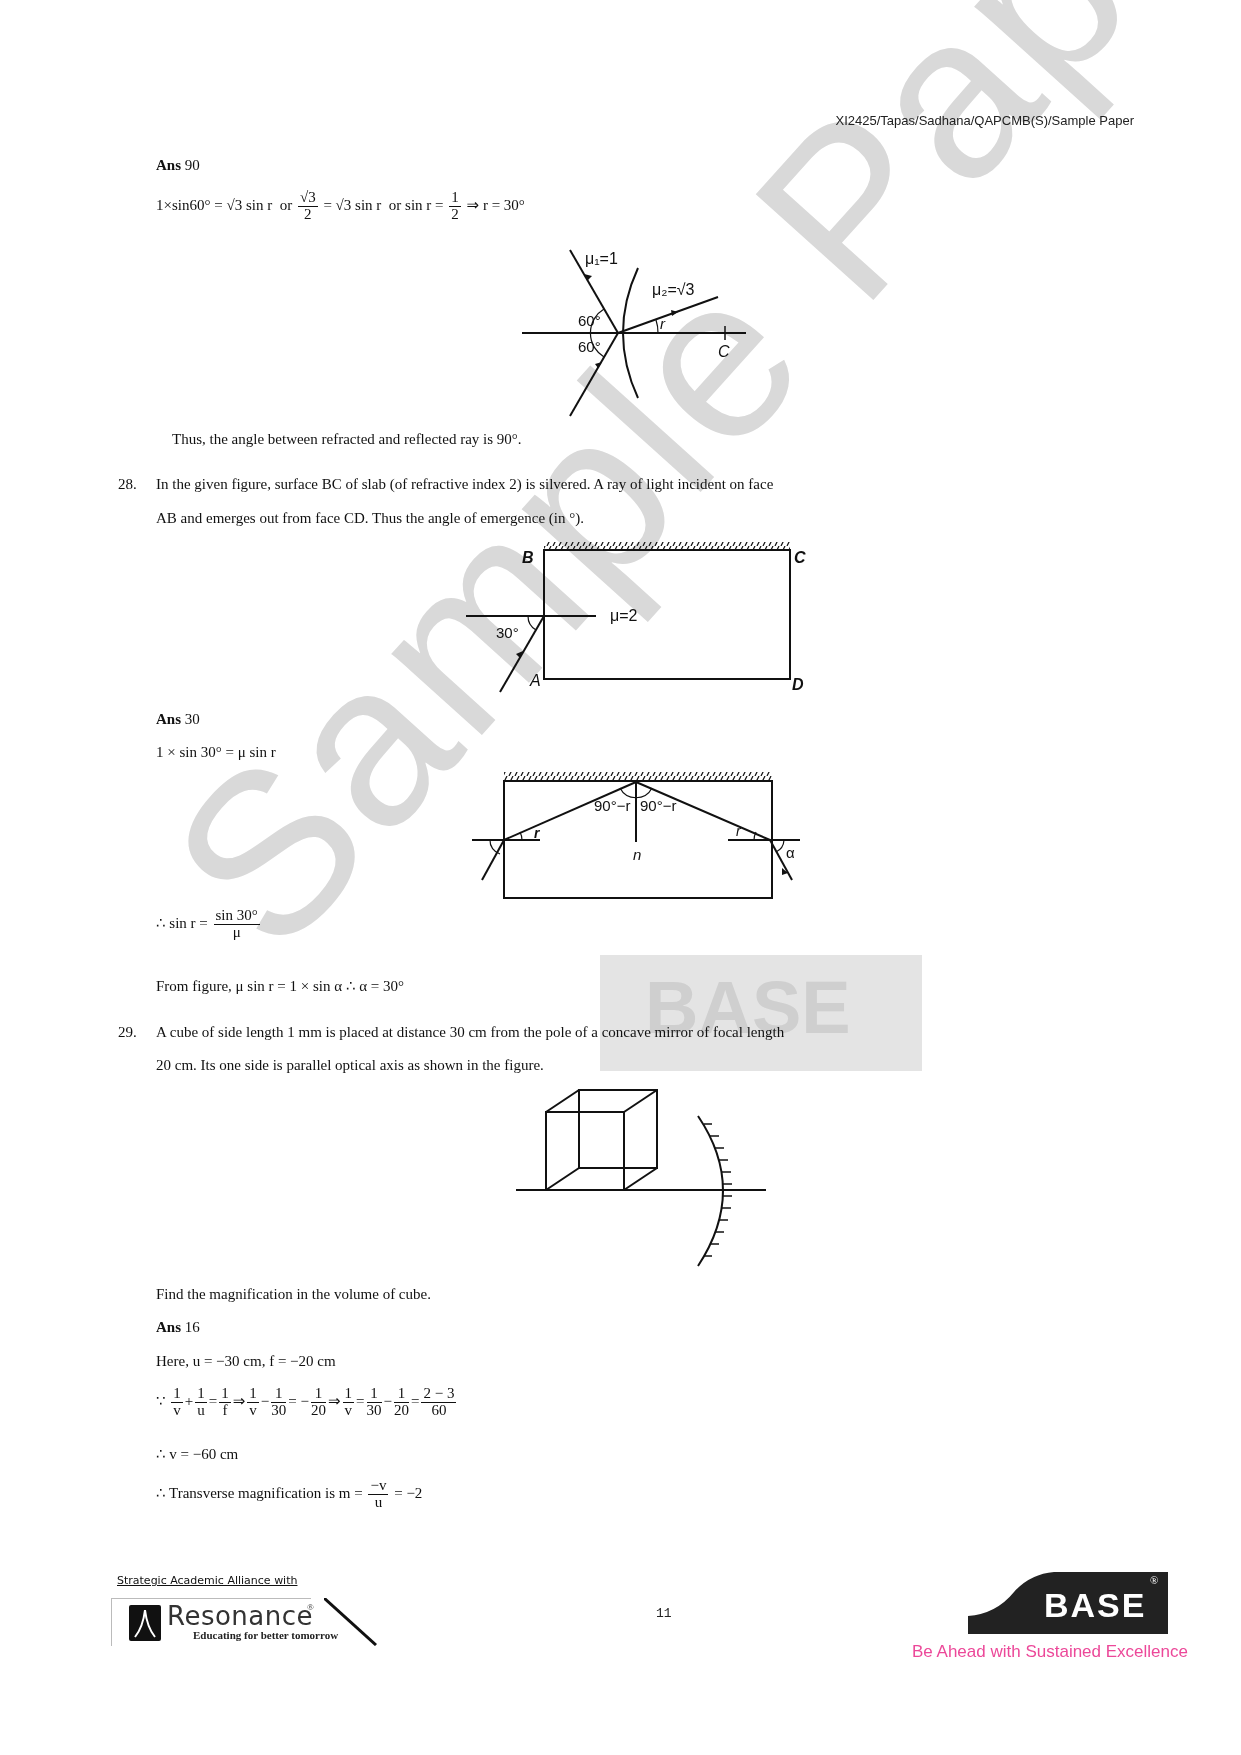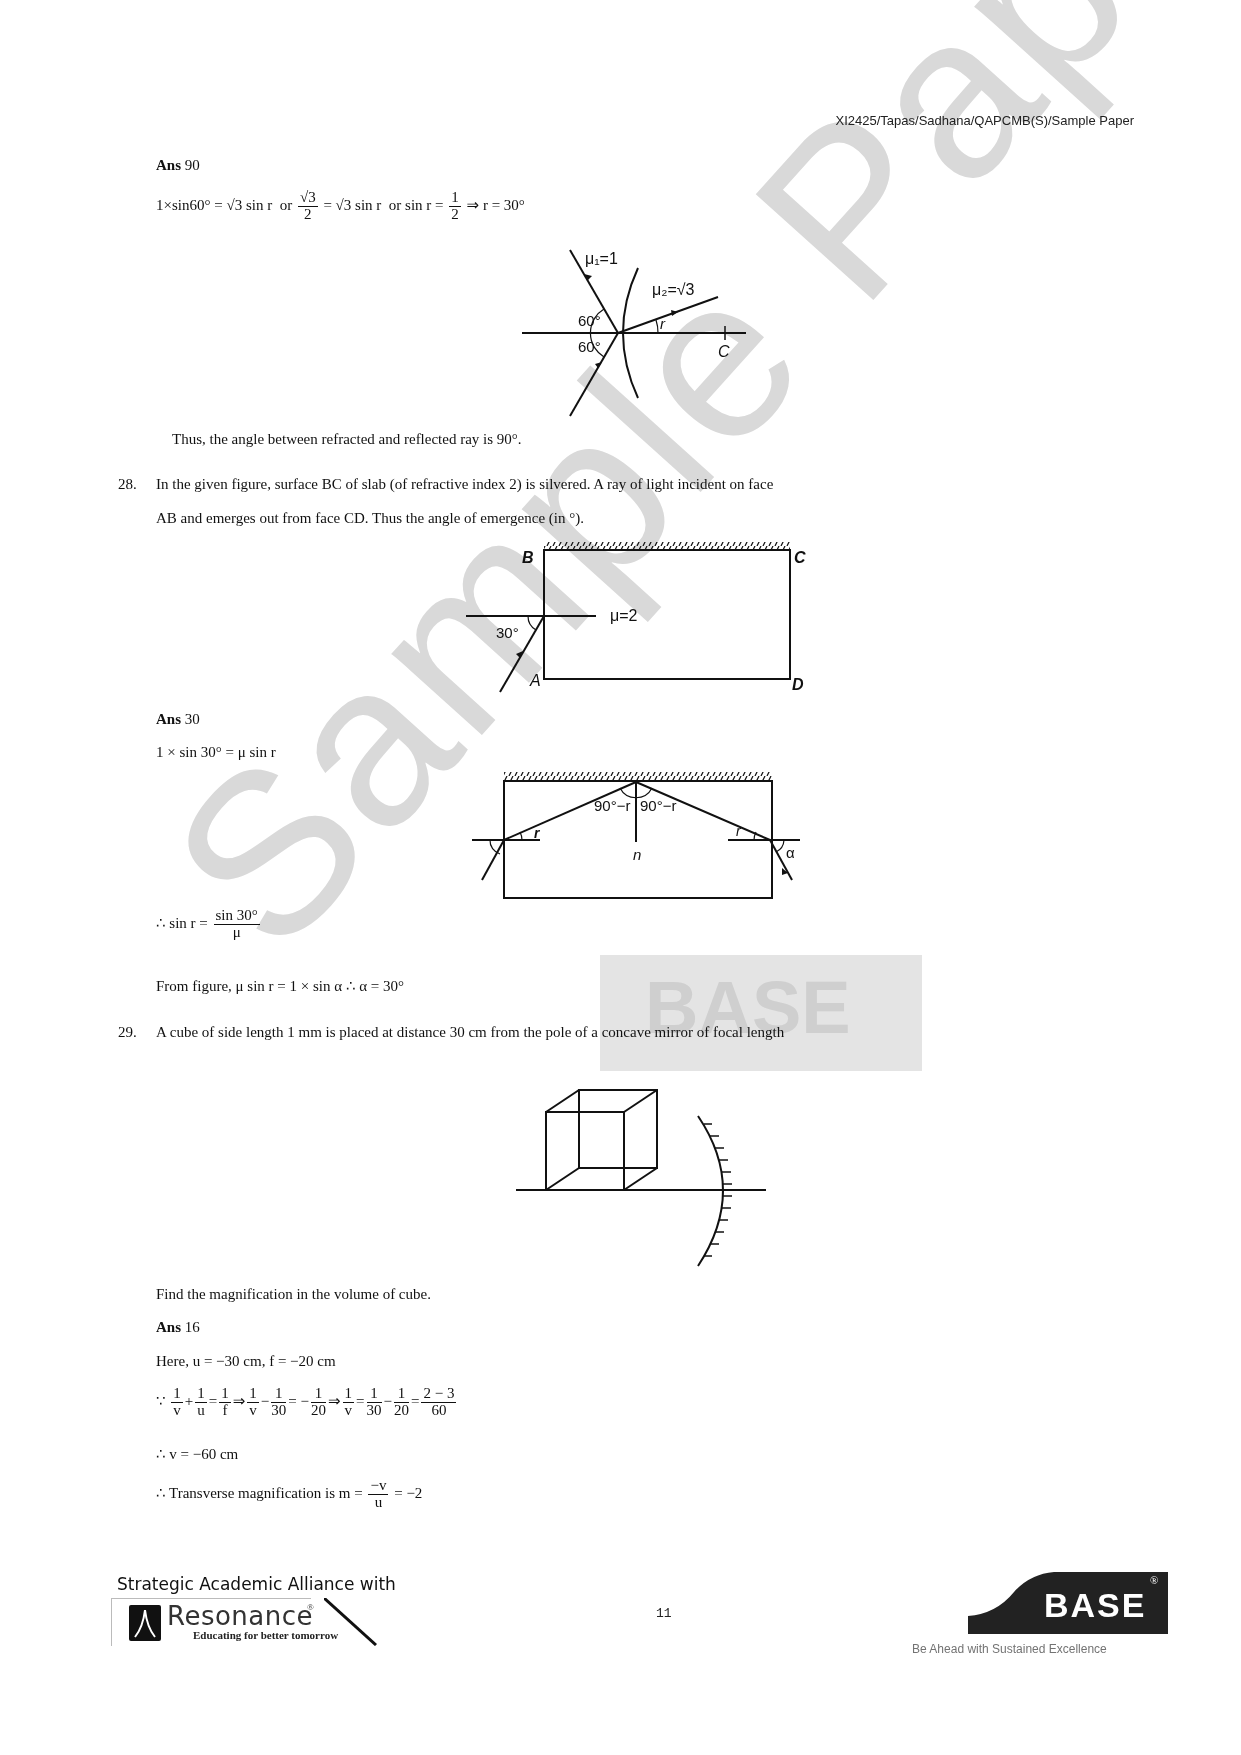--- a/index.html
+++ b/index.html
@@ -126,20 +126,21 @@
   </svg>
 
   <div class="abs txt" style="left:156px; top:908px;">
     <span>∴  sin r =</span>
     <span class="frac"><span class="num">sin 30°</span><span>μ</span></span>
   </div>
   <div class="abs txt" style="left:156px; top:979px;">From figure, μ sin r = 1 × sin α ∴ α = 30°</div>
 
   <div class="abs txt" style="left:118px; top:1025px;">29.</div>
   <div class="abs txt" style="left:156px; top:1025px;">A cube of side length 1 mm is placed at distance 30 cm from the pole of a concave mirror of focal length</div>
+  <div class="abs txt" style="left:156px; top:1058px;">20 cm. Its one side is parallel optical axis as shown in the figure.</div>
 
   <svg class="abs" style="left:500px; top:1080px;" width="280" height="200" viewBox="0 0 280 200">
     <line x1="16" y1="110" x2="266" y2="110" stroke="#111" stroke-width="2"></line>
     <rect x="46" y="32" width="78" height="78" fill="none" stroke="#111" stroke-width="2"></rect>
     <rect x="79" y="10" width="78" height="78" fill="none" stroke="#111" stroke-width="2"></rect>
     <line x1="46" y1="32" x2="79" y2="10" stroke="#111" stroke-width="2"></line>
     <line x1="124" y1="32" x2="157" y2="10" stroke="#111" stroke-width="2"></line>
     <line x1="124" y1="110" x2="157" y2="88" stroke="#111" stroke-width="2"></line>
     <line x1="46" y1="110" x2="79" y2="88" stroke="#111" stroke-width="2"></line>
     <path d="M198 36 Q248 110 198 186" fill="none" stroke="#111" stroke-width="2"></path>
@@ -171,21 +172,21 @@
     <span class="frac"><span class="num">1</span><span>v</span></span><span>+</span><span class="frac"><span class="num">1</span><span>u</span></span><span>=</span><span class="frac"><span class="num">1</span><span>f</span></span><span>⇒</span><span class="frac"><span class="num">1</span><span>v</span></span><span>−</span><span class="frac"><span class="num">1</span><span>30</span></span><span>= −</span><span class="frac"><span class="num">1</span><span>20</span></span><span>⇒</span><span class="frac"><span class="num">1</span><span>v</span></span><span>=</span><span class="frac"><span class="num">1</span><span>30</span></span><span>−</span><span class="frac"><span class="num">1</span><span>20</span></span><span>=</span><span class="frac"><span class="num">2 − 3</span><span>60</span></span>
   </div>
 
   <div class="abs txt" style="left:156px; top:1447px;">∴ v = −60 cm</div>
   <div class="abs txt" style="left:156px; top:1478px;">
     <span>∴ Transverse magnification is  m =</span>
     <span class="frac"><span class="num">−v</span><span>u</span></span>
     <span>= −2</span>
   </div>
 
-  <div class="abs footer-sans" style="left:117px; top:1574px; font-size:17px; color:#111;">Strategic Academic Alliance with</div>
+  <div class="abs footer-sans" style="left:117px; top:1574px; font-size:11px; color:#111;text-decoration:underline;">Strategic Academic Alliance with</div>
   <div class="abs" style="left:111px; top:1598px; width:250px; height:48px;">
     <div class="abs" style="left:0; top:0; width:200px; height:1px; background:#bbb;"></div>
     <div class="abs" style="left:0; top:0; width:1px; height:48px; background:#bbb;"></div>
     <div class="abs" style="left:18px; top:7px; width:32px; height:36px; background:#111; border-radius:2px;">
       <svg width="32" height="36" viewBox="0 0 32 36">
           <path d="M16 5 Q14 22 6 32 M16 5 Q18 22 26 32" stroke="#fff" stroke-width="2" fill="none"></path>
         </svg>
     </div>
     <div class="abs footer-sans" style="left:56px; top:3px; font-size:26px; color:#333; letter-spacing:0.5px;">Resonance</div>
     <div class="abs" style="left:196px; top:4px; font-size:9px; color:#333;">®</div>
@@ -197,15 +198,15 @@
 
   <div class="abs" style="left:656px; top:1606px; font-family:Liberation Mono, monospace; font-size:13px; color:#222;">11</div>
 
   <div class="abs" style="left:968px; top:1570px; width:200px; height:64px;">
     <svg class="abs" style="left:0; top:0;" width="200" height="64" viewBox="0 0 200 64">
       <path d="M0 64 L0 46 Q28 44 46 22 Q62 4 86 2 L200 2 L200 64 Z" fill="#222"></path>
     </svg>
     <div class="abs" style="left:76px; top:16px; font-family:'Liberation Sans',sans-serif; font-size:34px; font-weight:bold; color:#fff; letter-spacing:2px;">BASE</div>
     <div class="abs" style="left:182px; top:4px; font-size:11px; color:#fff;">®</div>
   </div>
-  <div class="abs" style="left:912px; top:1642px; font-family:'Liberation Sans',sans-serif; font-size:12px; color:#737373;">Be Ahead with Sustained Excellence</div>
+  <div class="abs" style="left:912px; top:1642px; font-family:'Liberation Sans',sans-serif; font-size:17px; color:#ec4899;">Be Ahead with Sustained Excellence</div>
 
 </div>
 
 </body></html>

